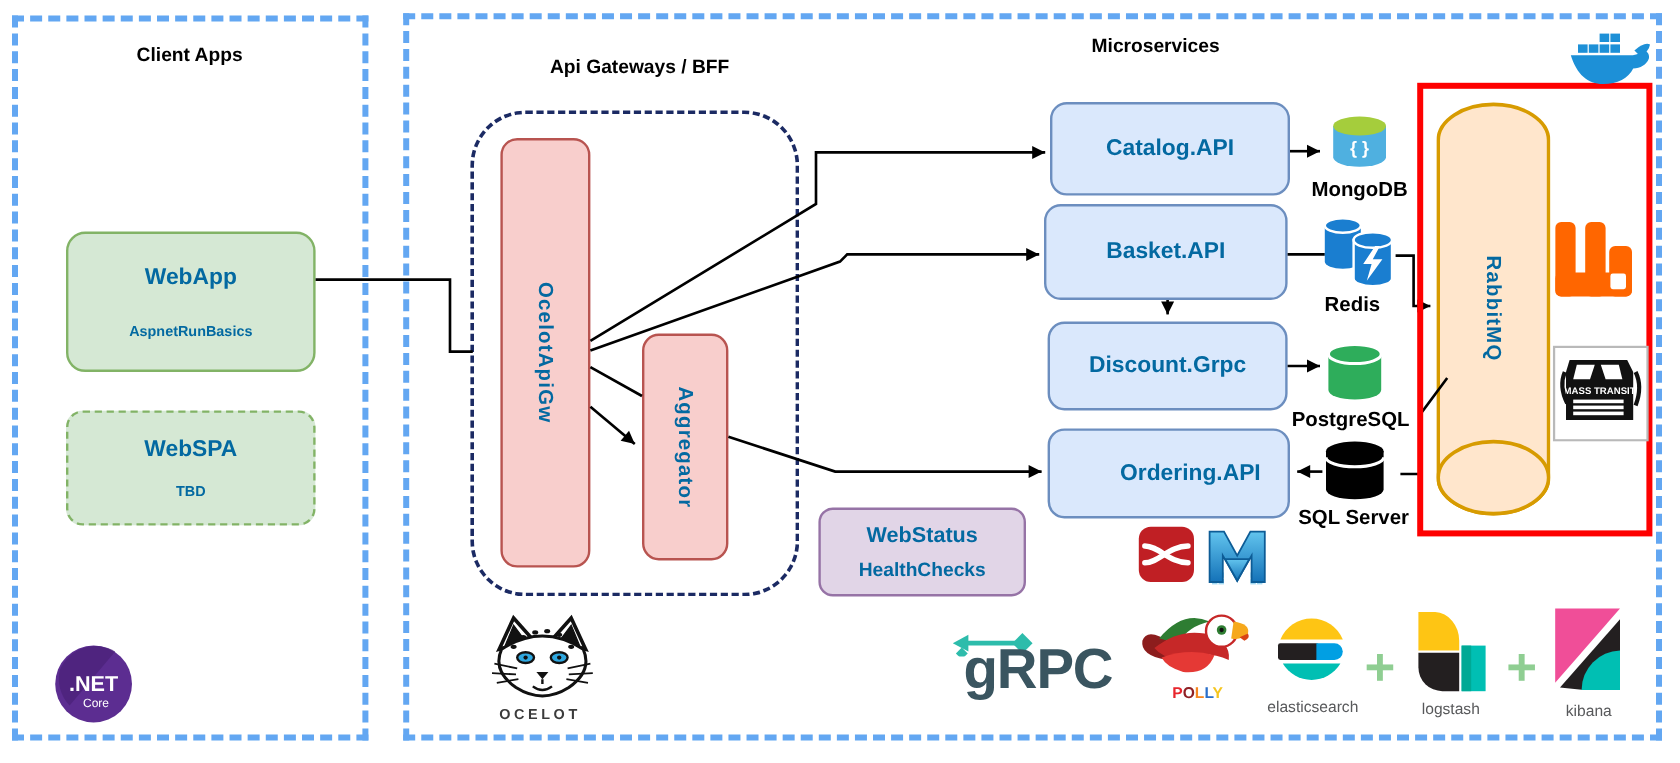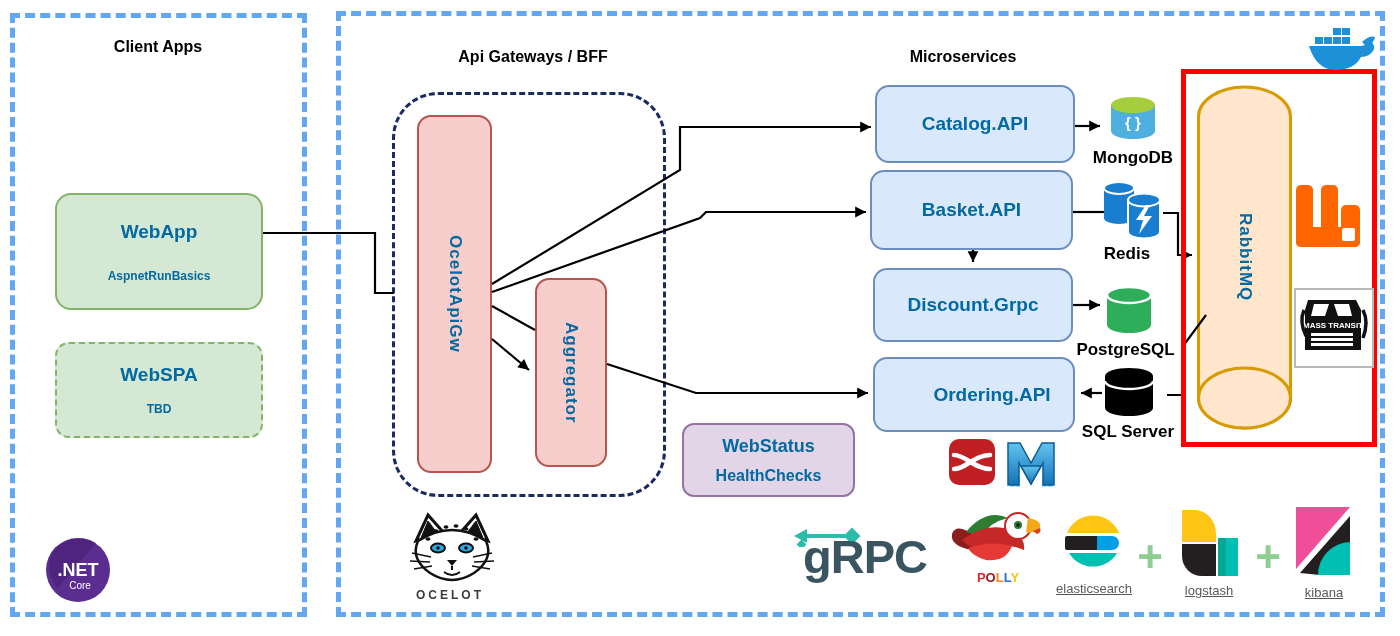--- a/index.html
+++ b/index.html
@@ -13,41 +13,41 @@
         text-align:center;font-weight:bold;color:#0369a1;z-index:2;}
   .green{background:#d5e8d4;border:2px solid #82b366;border-radius:16px;}
   .green-dashed{background:#d5e8d4;border:2.5px dashed #82b366;border-radius:14px;}
   .pink{background:#f8cecc;border:2px solid #b85450;border-radius:14px;}
   .blue{background:#dae8fc;border:2px solid #6c8ebf;border-radius:14px;font-size:19px;}
   .purple{background:#e1d5e7;border:2.5px solid #9673a6;border-radius:12px;}
   .vtext{writing-mode:vertical-rl;font-weight:bold;font-size:17px;letter-spacing:1px;}
   .node-title{font-size:19px;}
   .node-sub{font-size:12px;margin-top:26px;}
   .dslabel{font-weight:bold;font-size:17px;text-align:center;z-index:4;}
-  .elabel{font-size:13px;color:#58595b;text-align:center;z-index:4;text-decoration:underline;}
+  .elabel{font-size:13px;color:#58595b;text-align:center;z-index:4;}
   .redbox{border:5px solid #fe0000;z-index:3;}
   .icon{z-index:4;}
   svg.connectors{position:absolute;left:0;top:0;z-index:2;pointer-events:none;}
   .plus{font-size:44px;font-weight:bold;color:#8fce92;text-align:center;z-index:4;}
   .polly-word{position:absolute;font-weight:bold;font-size:13px;letter-spacing:0px;z-index:5;}
   .grpc-text{font-size:47px;font-weight:bold;color:#3a5560;letter-spacing:-1px;text-align:center;}
   .ocelot-caption{font-size:12px;font-weight:bold;letter-spacing:3px;color:#3b3b3b;text-align:center;z-index:4;}
 </style>
 </head>
 <body>
 
 <div class="stage">
 
   <div class="abs dashed-blue" style="left:10px;top:13px;width:297px;height:604px;"></div>
   <div class="abs dashed-blue" style="left:336px;top:11px;width:1049px;height:606px;"></div>
   <div class="abs gw-dash" style="left:392px;top:92px;width:274px;height:405px;z-index:1;"></div>
 
   <div class="abs title" style="left:58px;top:38px;width:200px;">Client Apps</div>
   <div class="abs title" style="left:408px;top:48px;width:250px;">Api Gateways / BFF</div>
-  <div class="abs title" style="left:853px;top:48px;width:220px;">Microservices</div>
+  <div class="abs title" style="left:853px;top:30px;width:220px;">Microservices</div>
 
   <div class="abs node green" style="left:55px;top:193px;width:208px;height:117px;">
     <div class="node-title">WebApp</div>
     <div class="node-sub">AspnetRunBasics</div>
   </div>
   <div class="abs node green-dashed" style="left:55px;top:342px;width:208px;height:96px;">
     <div class="node-title">WebSPA</div>
     <div class="node-sub" style="margin-top:16px;">TBD</div>
   </div>
 

